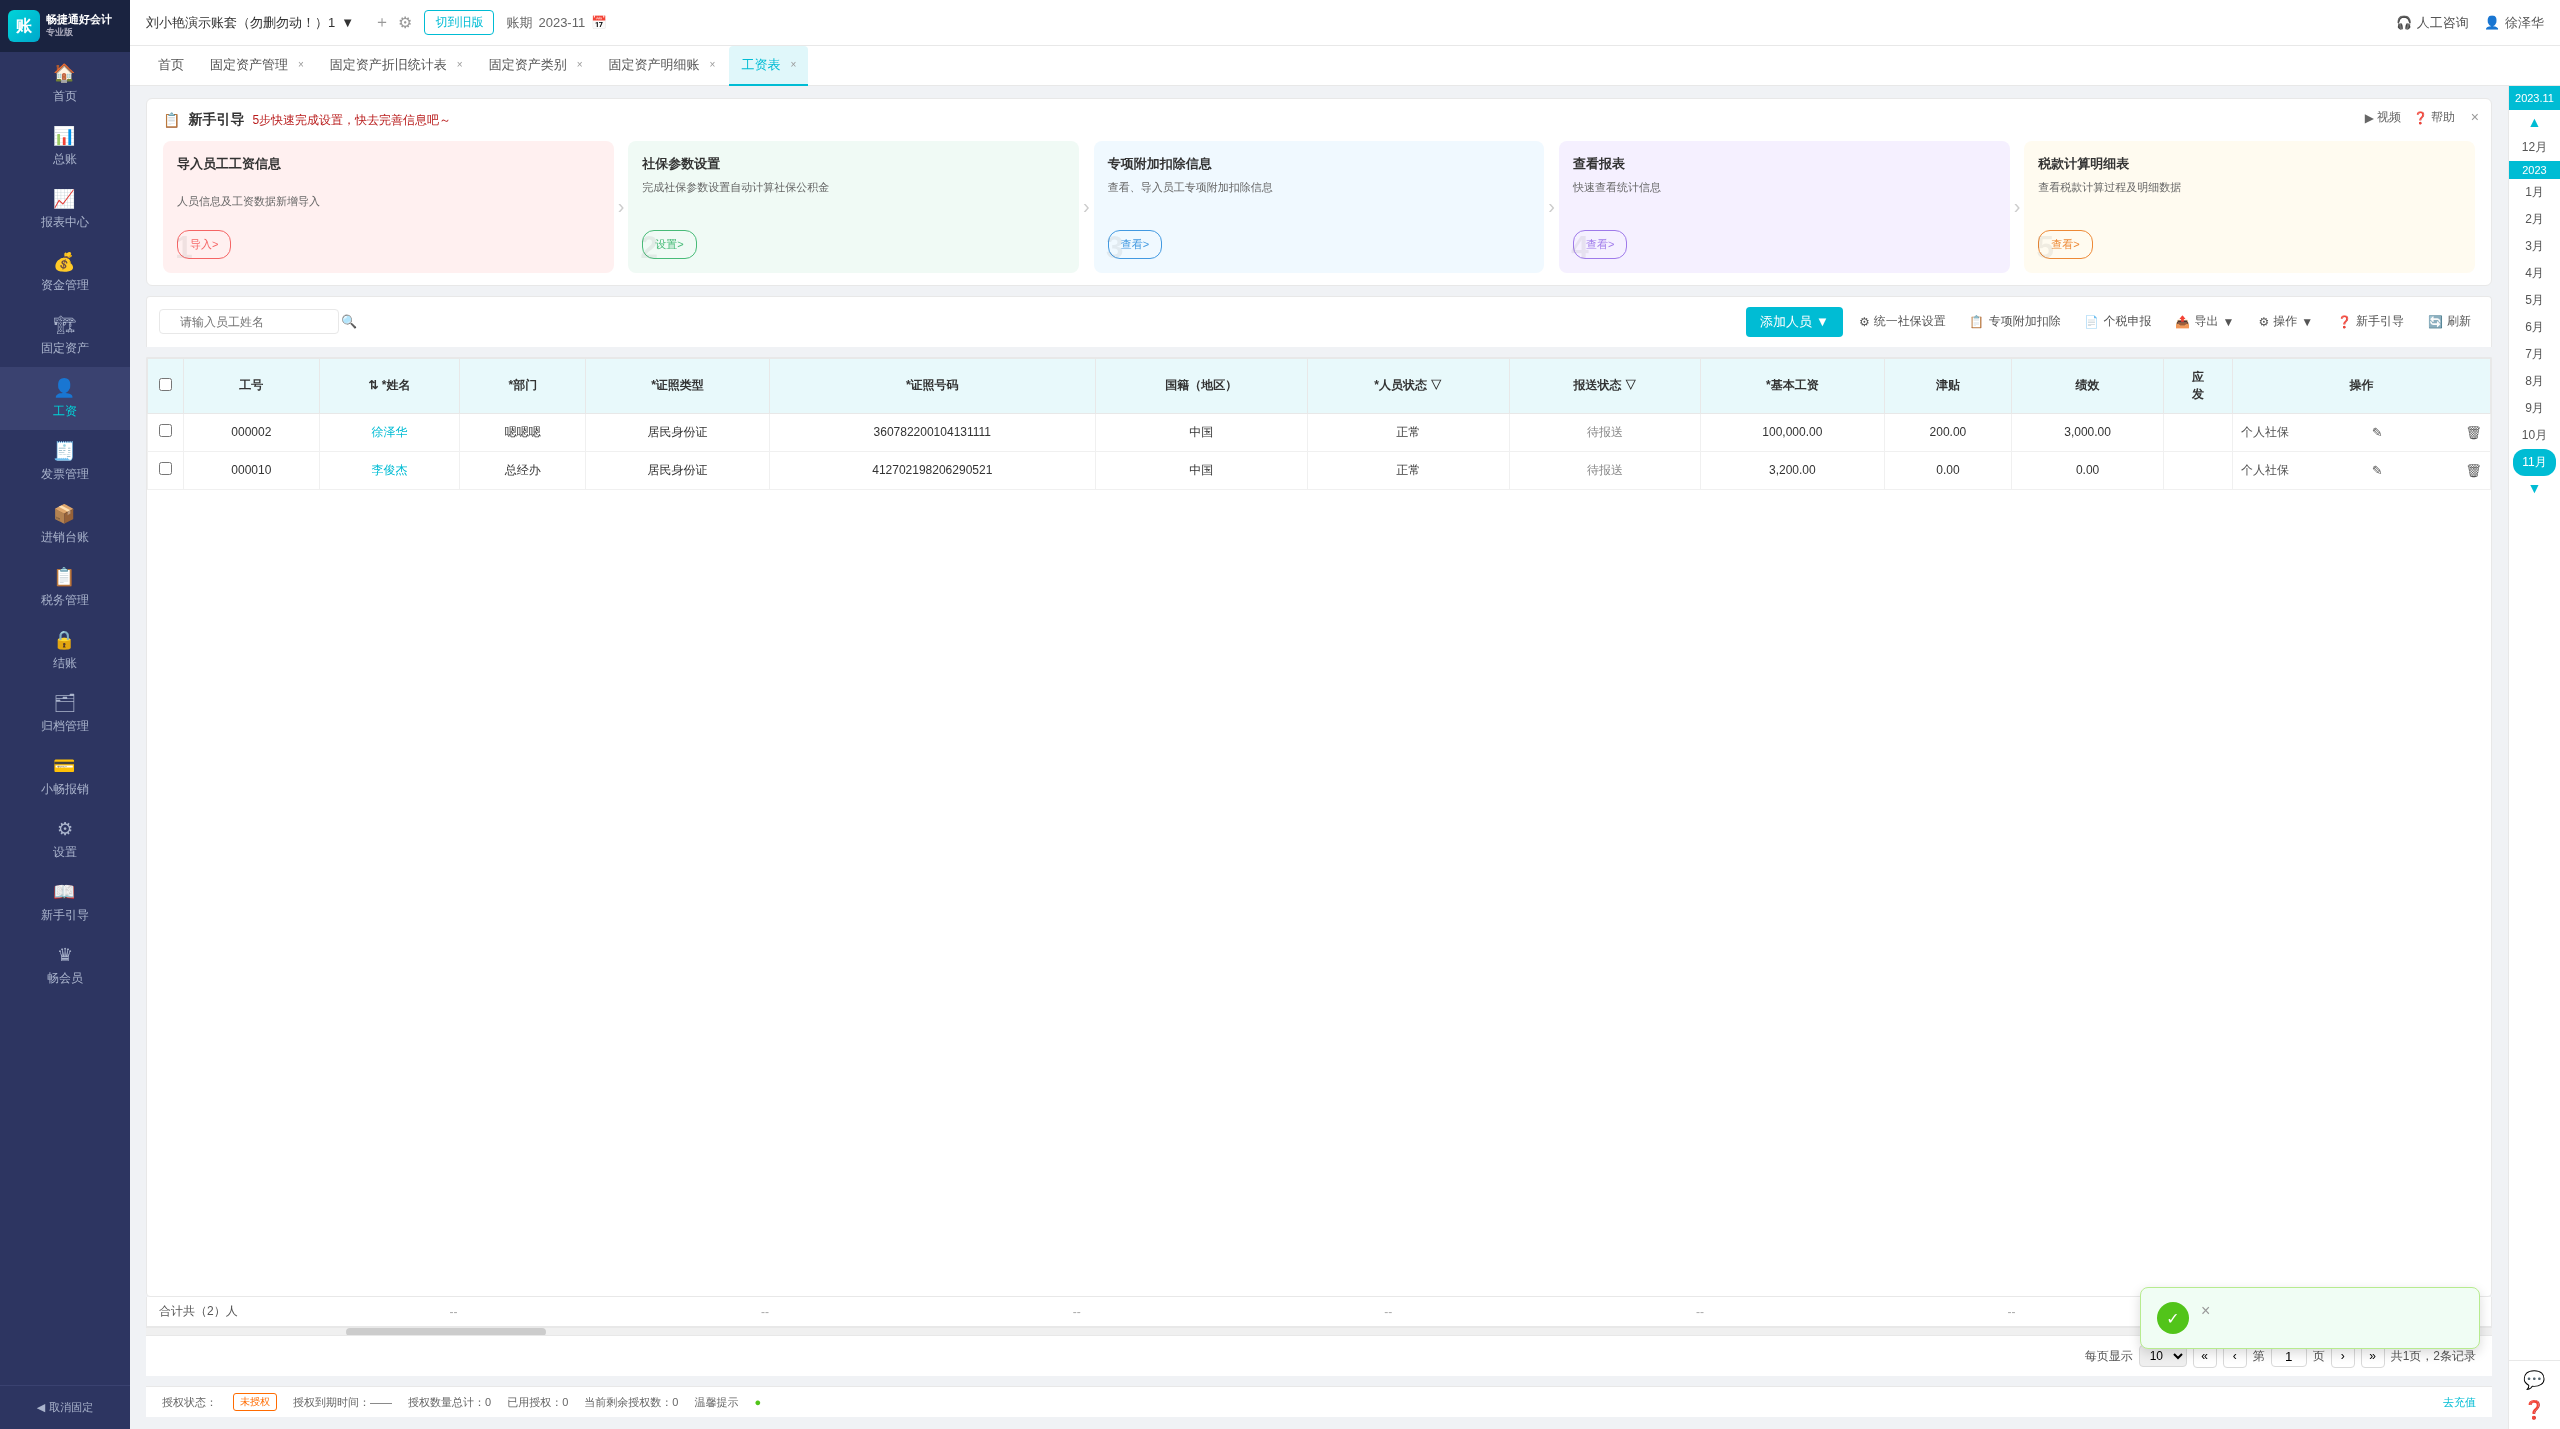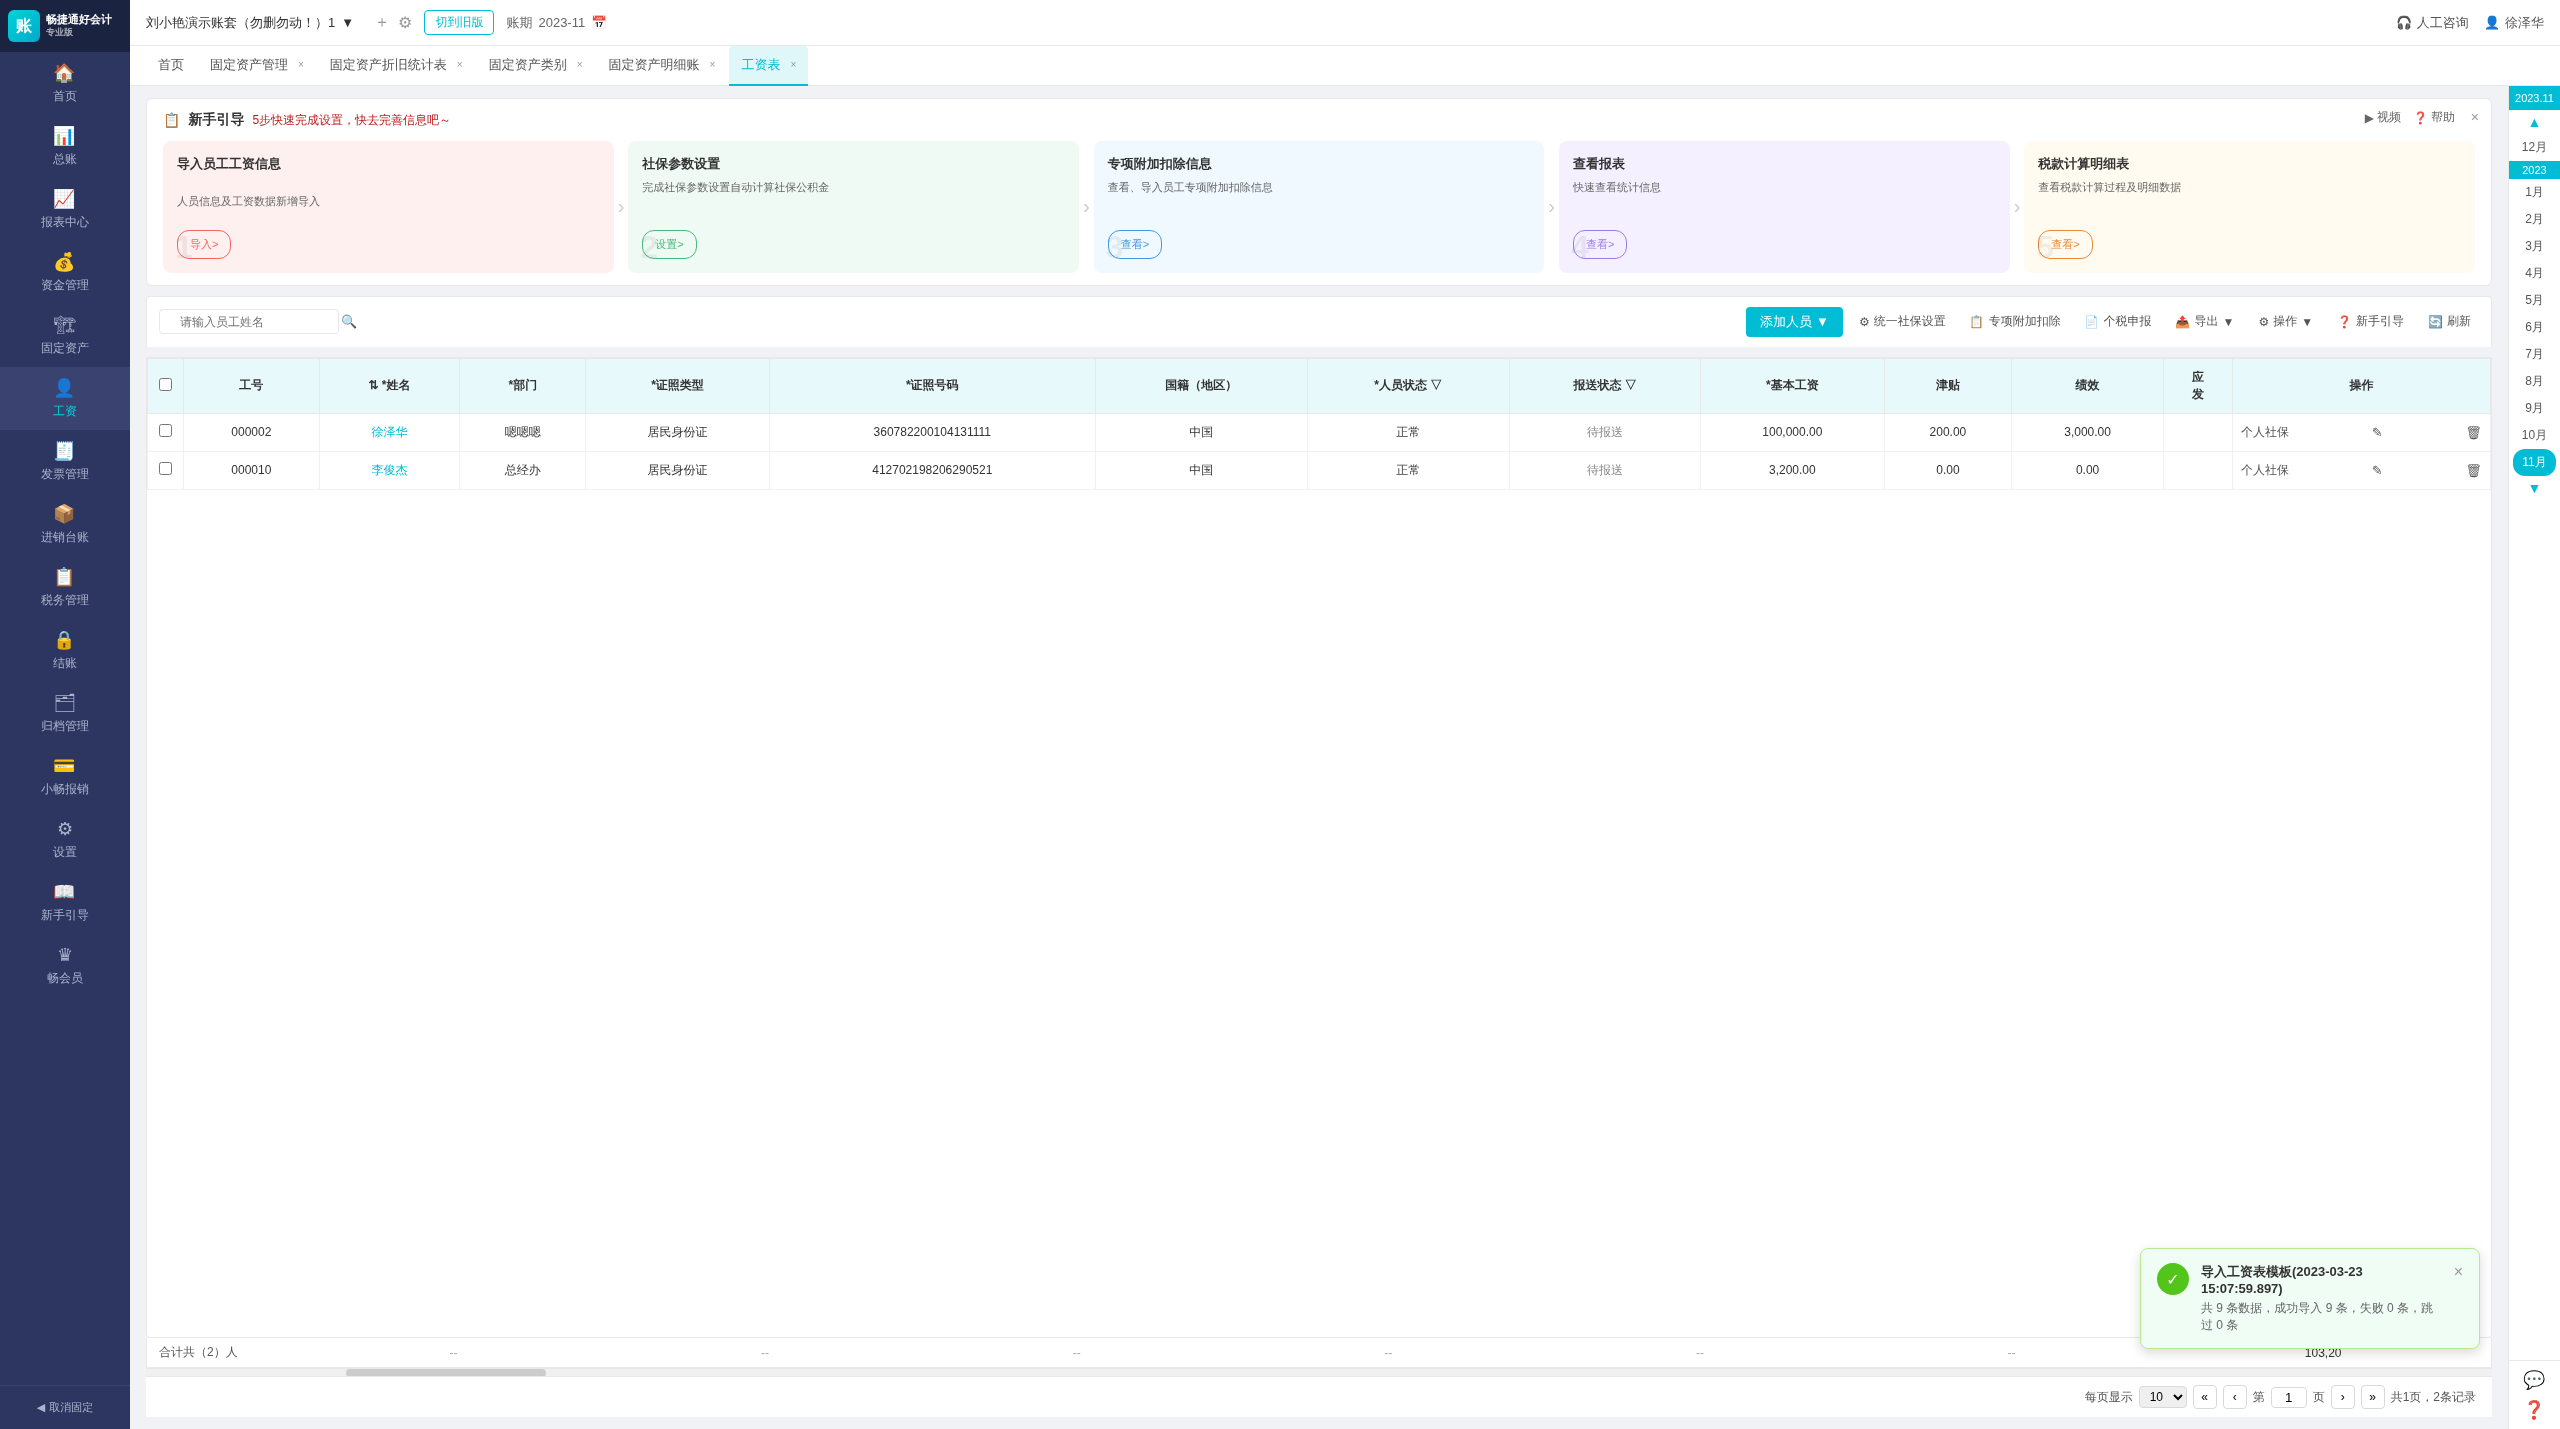--- a/index.html
+++ b/index.html
@@ -886,20 +886,31 @@
           <button class="page-btn">‹</button>
           <span>第</span>
           <input type="text" value="1" style="width: 36px; text-align: center; border: 1px solid rgb(217, 217, 217); border-radius: 4px; padding: 2px;">
           <span>页</span>
           <button class="page-btn">›</button>
           <button class="page-btn">»</button>
           <span>共1页，2条记录</span>
         </div>
       </div>
 
+      <div class="status-bar">
+        <span>授权状态：</span>
+        <span class="auth-badge">未授权</span>
+        <span>授权到期时间：——</span>
+        <span>授权数量总计：0</span>
+        <span>已用授权：0</span>
+        <span>当前剩余授权数：0</span>
+        <span>温馨提示</span>
+        <span class="warn-dot">●</span>
+        <span class="recharge-link">去充值</span>
+      </div>
     </div>
 
     <div class="right-panel">
       <div class="right-panel-header">2023.11</div>
       <div class="right-nav-btn">▲</div>
       <div class="month-item">12月</div>
       <div class="year-label">2023</div>
       <div class="month-item">1月</div>
       <div class="month-item">2月</div>
       <div class="month-item">3月</div>
@@ -915,18 +926,14 @@
       <div class="right-panel-icons">
         <span class="panel-icon">💬</span>
         <span class="panel-icon">❓</span>
       </div>
     </div>
   </div>
 </div>
 
 <div class="toast">
   <div class="toast-icon">✓</div>
-  <div class="toast-content">
-    <div class="toast-title">导入工资表模板(2023-03-23 15:07:59.897)</div>
-    <div class="toast-desc">共 9 条数据，成功导入 9 条，失败 0 条，跳过 0 条</div>
-  </div>
   <span class="toast-close">×</span>
 </div>
 
 </body></html>

